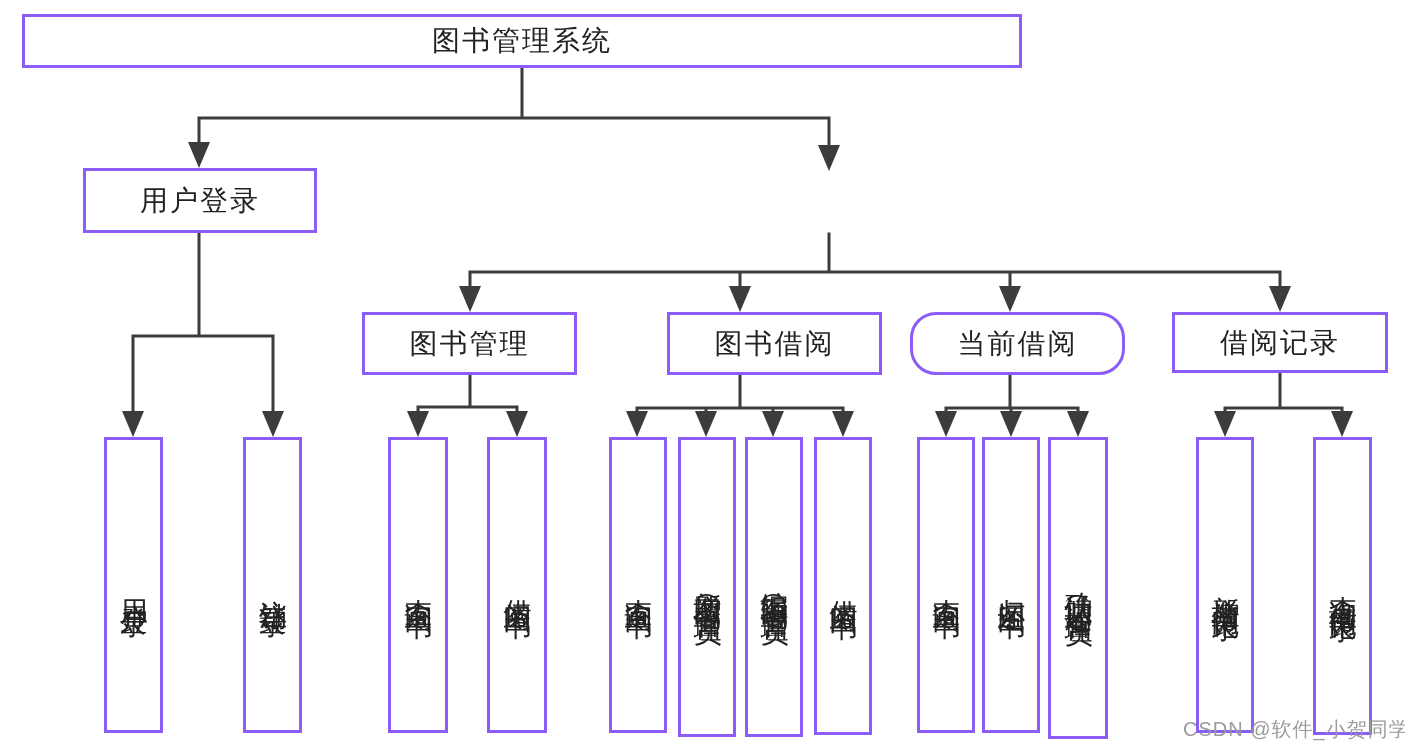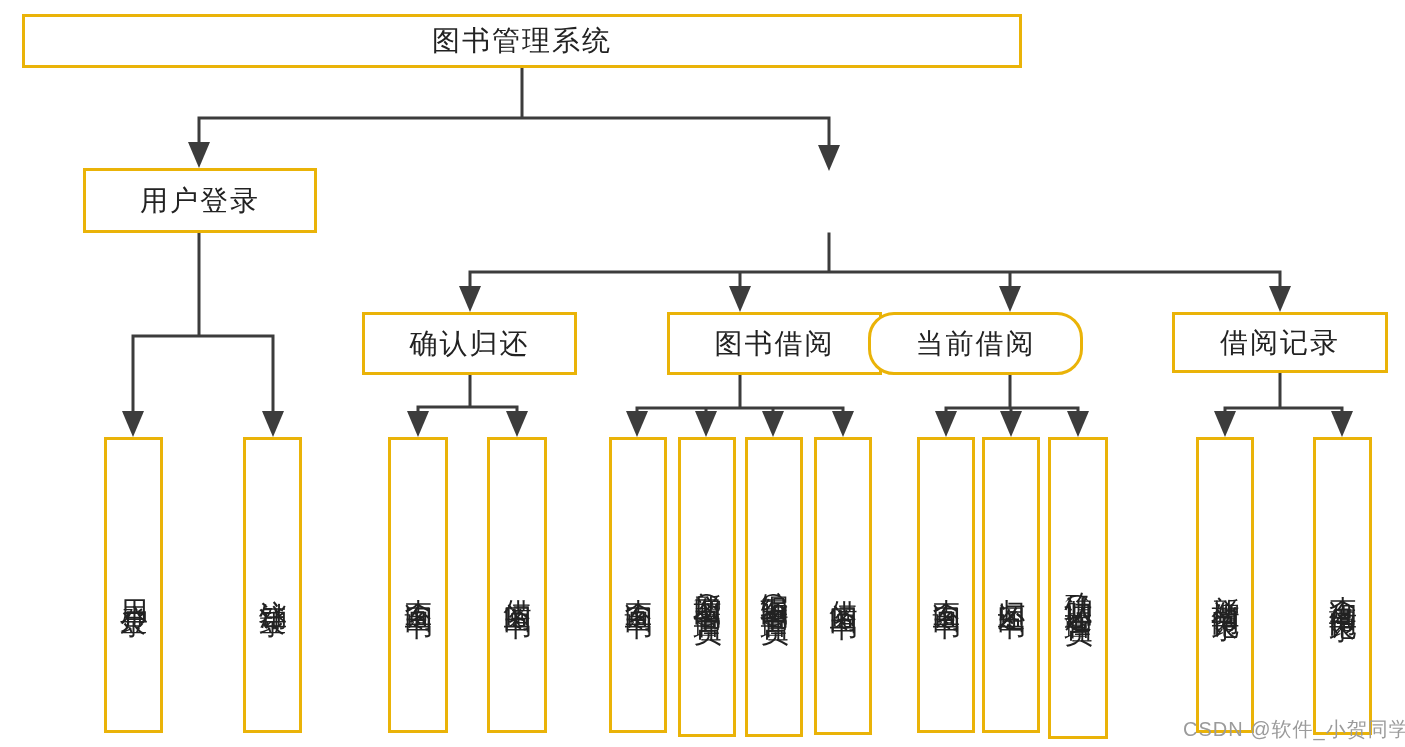--- a/index.html
+++ b/index.html
@@ -17,21 +17,21 @@
   }
   svg.connectors {
     position: absolute;
     left: 0; top: 0;
     width: 1405px;
     height: 747px;
   }
   .node {
     position: absolute;
     box-sizing: border-box;
-    border: 3px solid #eab308;
+    border: 3px solid #8b5cf6;
     background: #ffffff;
     display: flex;
     align-items: center;
     justify-content: center;
     color: #222222;
   }
   .hbox {
     font-size: 28px;
     letter-spacing: 2px;
     white-space: nowrap;
@@ -88,23 +88,23 @@
       <polygon points="1067,411 1089,411 1078,437"></polygon>
       <polygon points="1214,411 1236,411 1225,437"></polygon>
       <polygon points="1331,411 1353,411 1342,437"></polygon>
     </g>
   </svg>
 
   <div class="node hbox" style="left:22px; top:14px; width:1000px; height:54px;">图书管理系统</div>
 
   <div class="node hbox" style="left:83px; top:168px; width:234px; height:65px;">用户登录</div>
 
-  <div class="node hbox" style="left:362px; top:312px; width:215px; height:63px;">确认归还</div>
+  <div class="node hbox" style="left:362px; top:312px; width:215px; height:63px;">图书管理</div>
   <div class="node hbox" style="left:632px; top:312px; width:215px; height:63px;margin-left:35px;">图书借阅</div>
-  <div class="node hbox" style="left:868px; top:312px; width:215px; height:63px;border-radius:26px;">当前借阅</div>
+  <div class="node hbox" style="left:910px; top:312px; width:215px; height:63px;border-radius:26px;">当前借阅</div>
   <div class="node hbox" style="left:1172px; top:312px; width:216px; height:61px;">借阅记录</div>
 
   <div class="node vbox" style="left:104px; top:437px; width:59px; height:296px;">用户登录</div>
   <div class="node vbox" style="left:243px; top:437px; width:59px; height:296px;">注销登录</div>
 
   <div class="node vbox" style="left:388px; top:437px; width:60px; height:296px;">查询图书</div>
   <div class="node vbox" style="left:487px; top:437px; width:60px; height:296px;">借阅图书</div>
 
   <div class="node vbox" style="left:609px; top:437px; width:58px; height:296px;">查询图书</div>
   <div class="node vbox" style="left:678px; top:437px; width:58px; height:300px;">新增图书（管理员）</div>

